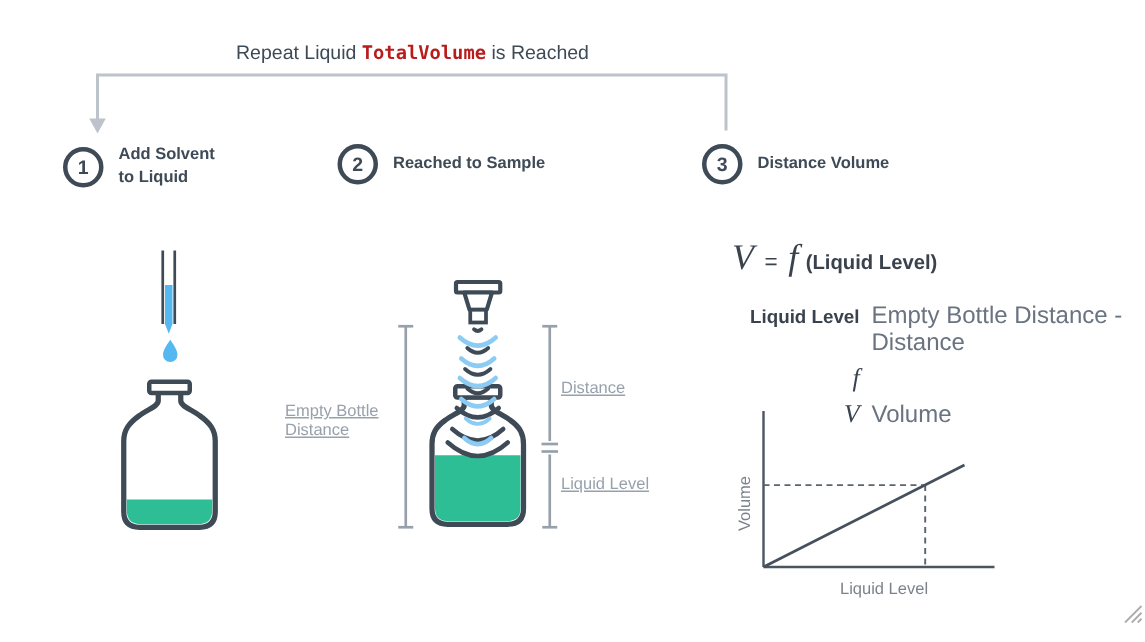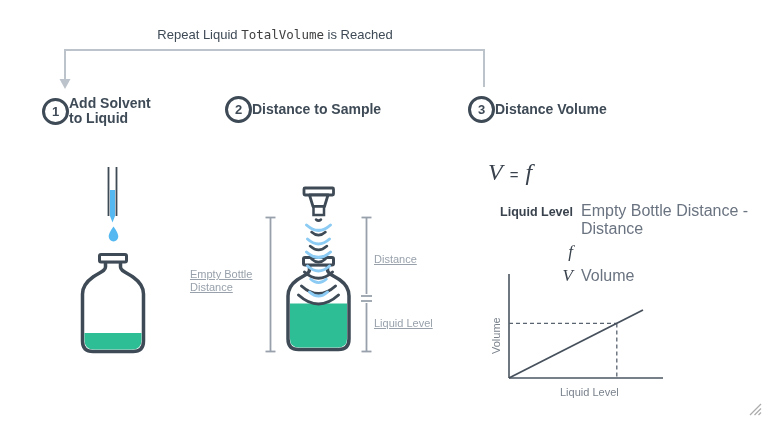--- a/index.html
+++ b/index.html
@@ -3,29 +3,29 @@
 <meta charset="utf-8">
 <style>
   html,body{margin:0;padding:0;background:#ffffff;}
   #stage{
     position:relative;width:763px;height:428px;background:#ffffff;
     font-family:"Liberation Sans",sans-serif;overflow:hidden;
   }
   .abs{position:absolute;}
   
   #loop-title{left:0;top:27px;width:550px;text-align:center;font-size:13px;color:#3E4A56;}
-  #loop-title .code{font-family:"DejaVu Sans Mono",monospace;color:#404040;font-size:12.5px;}
+  #loop-title .code{font-family:"DejaVu Sans Mono",monospace;color:#b91c1c;font-size:12.5px;font-weight:bold;}
   
   .step{display:flex;align-items:center;}
   .step-badge{
     width:21px;height:21px;border:3px solid #3E4A56;border-radius:50%;
     display:flex;align-items:center;justify-content:center;
     font-weight:bold;font-size:13px;color:#3E4A56;background:#fff;flex:0 0 auto;
   }
-  .step-label{font-weight:bold;font-size:14px;line-height:15px;color:#3E4A56;}
+  .step-label{margin-left:10px;font-weight:bold;font-size:11px;line-height:15px;color:#3E4A56;}
   .step-label span{display:block;}
   .step-label span:empty{display:none;}
   
   .mlabel{font-size:11px;color:#98A1AB;line-height:13px;text-decoration:underline;}
   #empty-bottle-label{left:190px;top:268px;width:72px;text-align:left;}
   #distance-label{left:374px;top:253px;}
   #liquid-level-label{left:374px;top:317px;}
   
   #formula{left:488px;top:159px;display:flex;align-items:baseline;color:#39424D;}
   .math{font-family:"Liberation Serif",serif;font-style:italic;font-size:24px;color:#39424D;}
@@ -126,21 +126,21 @@
     <div class="step-label">
       <span>Add Solvent</span>
       <span>to Liquid</span>
     </div>
   </div>
   <div class="step abs" style="left:225px;top:96px;">
     <div class="step-badge">
       <span>2</span>
     </div>
     <div class="step-label">
-      <span>Distance to Sample</span>
+      <span>Reached to Sample</span>
     </div>
   </div>
   <div class="step abs" style="left:468px;top:96px;">
     <div class="step-badge">
       <span>3</span>
     </div>
     <div class="step-label">
       <span>Distance Volume</span>
 
     </div>
@@ -150,20 +150,21 @@
     <span style="display:block;">Empty Bottle</span>
     <span style="display:block;">Distance</span>
   </div>
   <div id="distance-label" class="abs mlabel">Distance</div>
   <div id="liquid-level-label" class="abs mlabel">Liquid Level</div>
 
   <div id="formula" class="abs">
     <span class="math">V</span>
     <span class="eq">=</span>
     <span class="math">f</span>
+    <span class="arg">(Liquid Level)</span>
   </div>
 
   <div id="definitions" class="abs">
     <div class="def-row">
       <span class="def-term bold">Liquid Level</span>
       <span class="def-desc">Empty Bottle Distance - Distance</span>
     </div>
     <div class="def-row">
       <span class="def-term math">f</span>
     </div>

